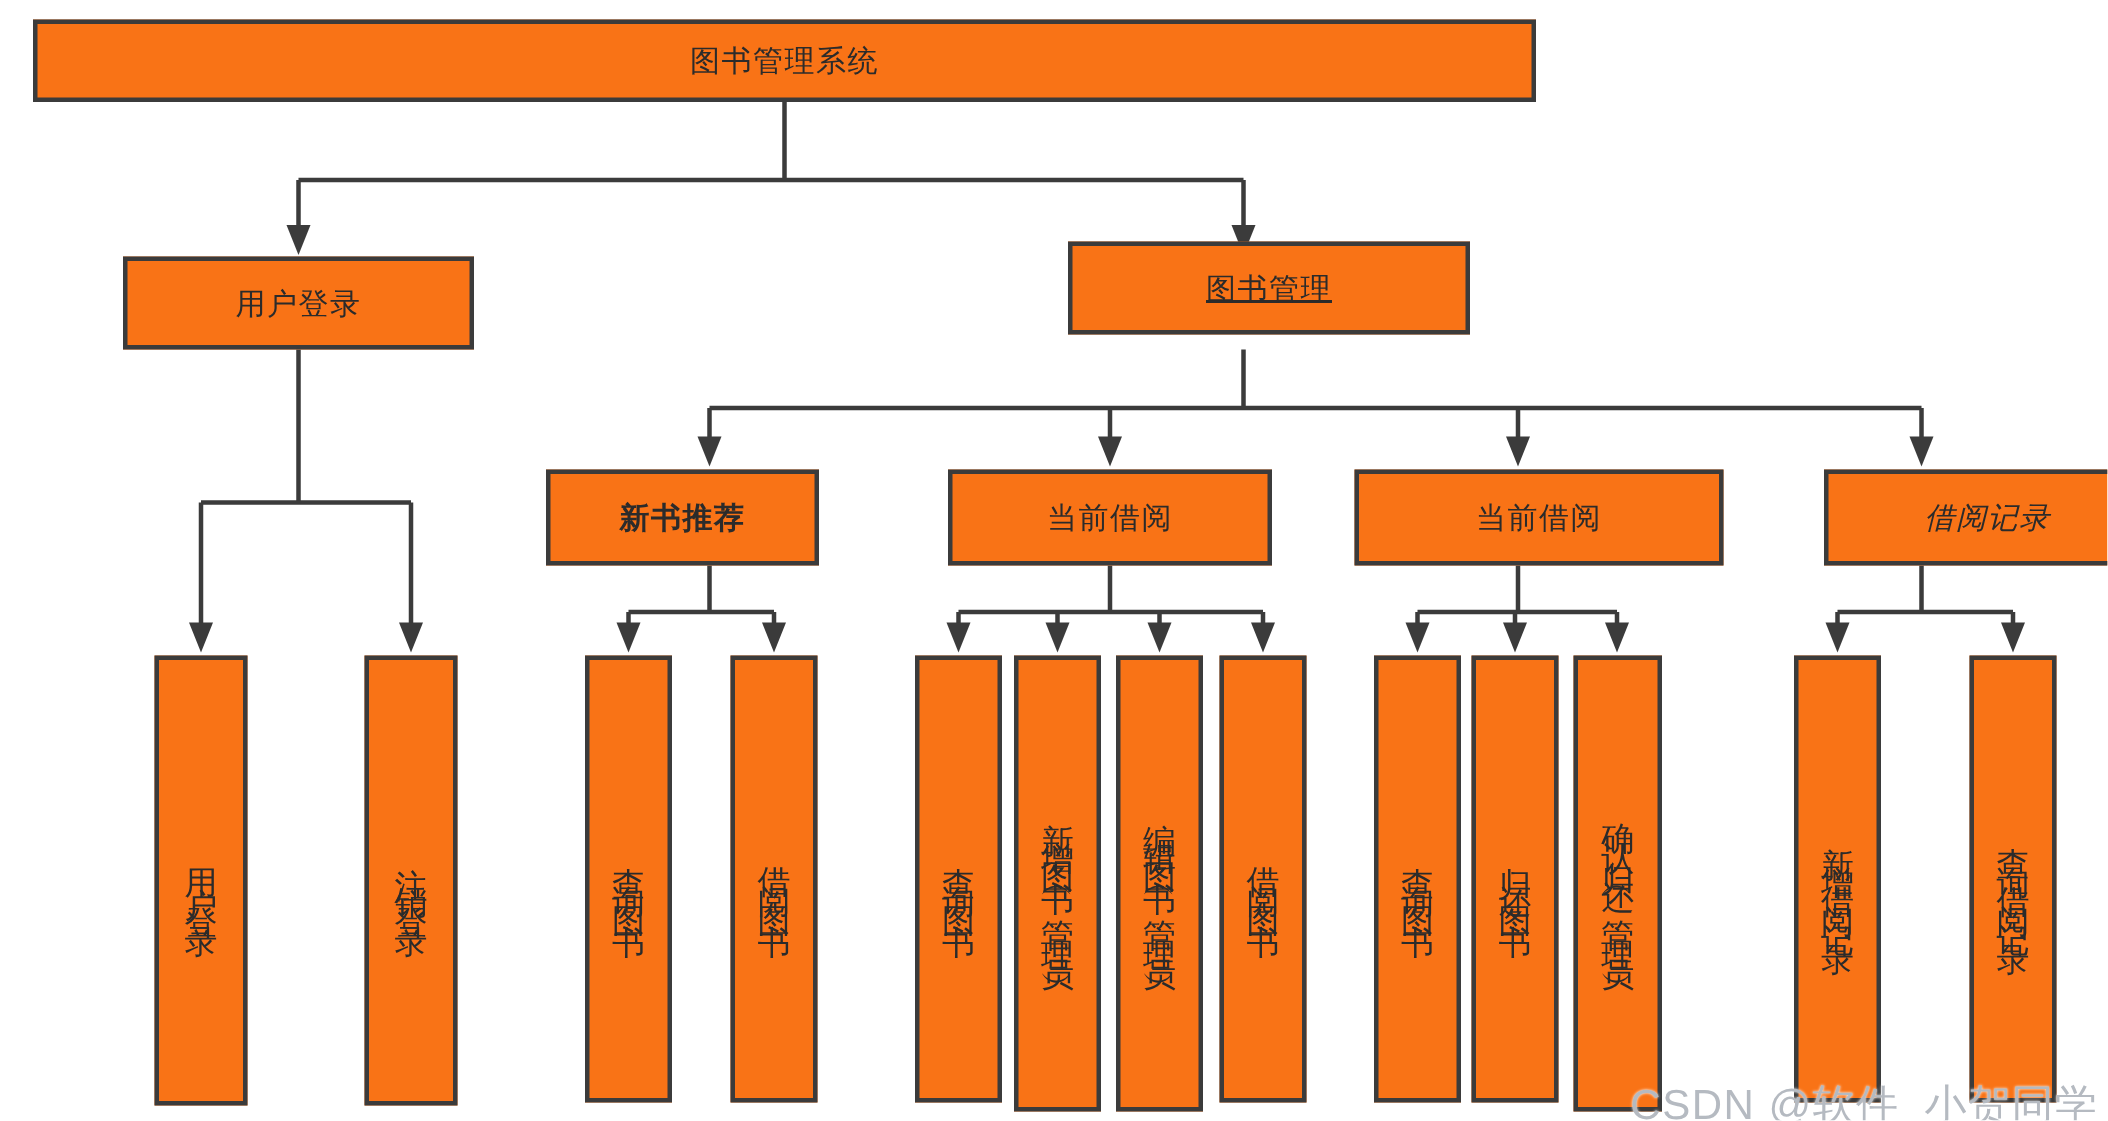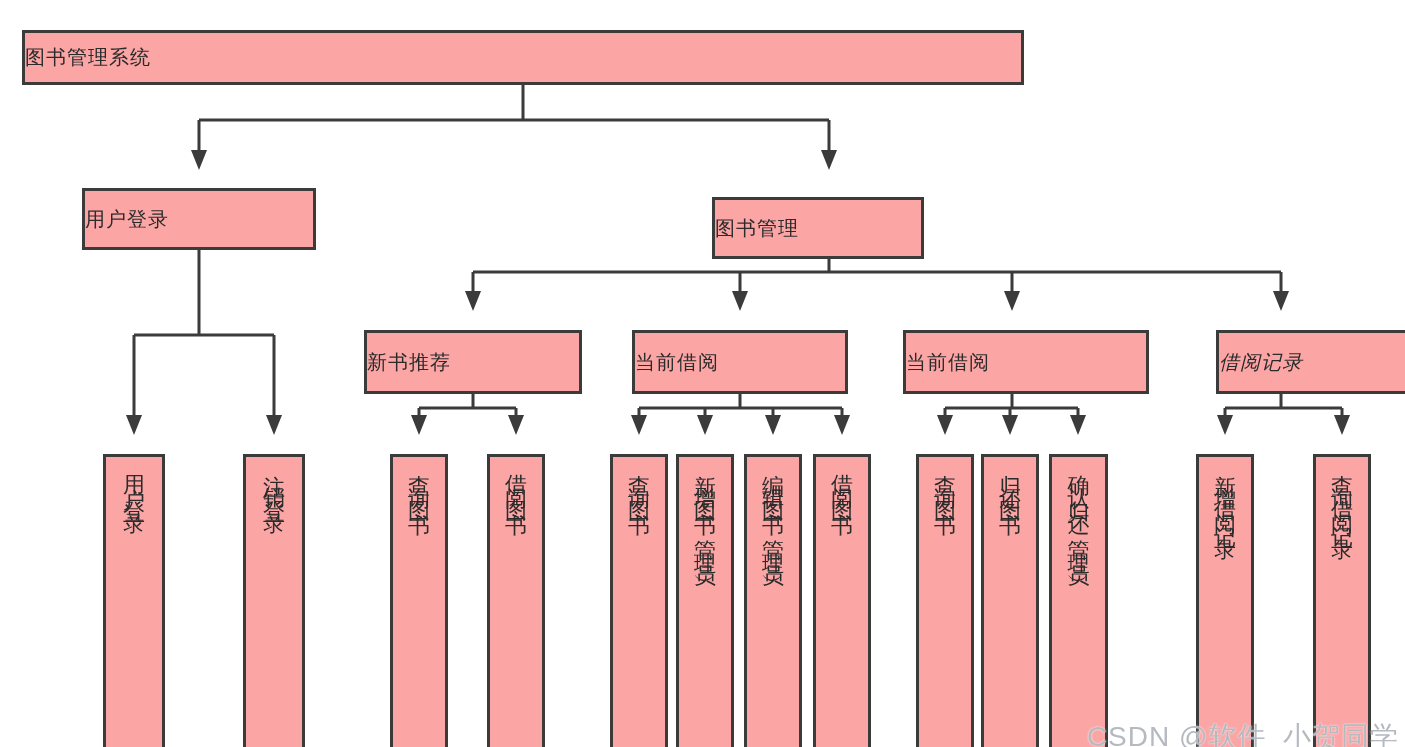--- a/index.html
+++ b/index.html
@@ -6,26 +6,25 @@
   .canvas{
     position:relative;
     width:1405px;height:747px;
     background:#ffffff;
     font-family:"Liberation Sans",sans-serif;
     overflow:hidden;
   }
   .connectors{position:absolute;left:0;top:0;width:1405px;height:747px;}
   .node{
     position:absolute;
-    background:#fca5a5;
+    background:#f97316;
     border:3px solid #3b3b3b;
     box-sizing:border-box;
-    display:flex;align-items:center;justify-content:flex-start;
+    display:flex;align-items:center;justify-content:center;
     color:#2b2b2b;
-    margin-top:17px;
   }
   .hbox{
     font-size:20px;
     letter-spacing:1px;
     white-space:nowrap;
   }
   .vbox{
     writing-mode:vertical-rl;
     text-orientation:mixed;
     font-size:22px;
@@ -80,25 +79,25 @@
     </g>
   </svg>
 
   <div class="node hbox" style="left:22px;top:13px;width:1002px;height:55px;">
     <span>图书管理系统</span>
   </div>
 
   <div class="node hbox" style="left:82px;top:171px;width:234px;height:62px;">
     <span>用户登录</span>
   </div>
-  <div class="node hbox" style="left:712px;top:180px;width:212px;height:62px;">
+  <div class="node hbox" style="left:712px;top:161px;width:268px;height:62px;text-decoration:underline;">
     <span>图书管理</span>
   </div>
 
-  <div class="node hbox" style="left:364px;top:313px;width:218px;height:64px;">
+  <div class="node hbox" style="left:364px;top:313px;width:182px;height:64px;font-weight:bold;">
     <span>新书推荐</span>
   </div>
   <div class="node hbox" style="left:632px;top:313px;width:216px;height:64px;">
     <span>当前借阅</span>
   </div>
   <div class="node hbox" style="left:903px;top:313px;width:246px;height:64px;">
     <span>当前借阅</span>
   </div>
   <div class="node hbox" style="left:1216px;top:313px;width:218px;height:64px;font-style:italic;">
     <span>借阅记录</span>

